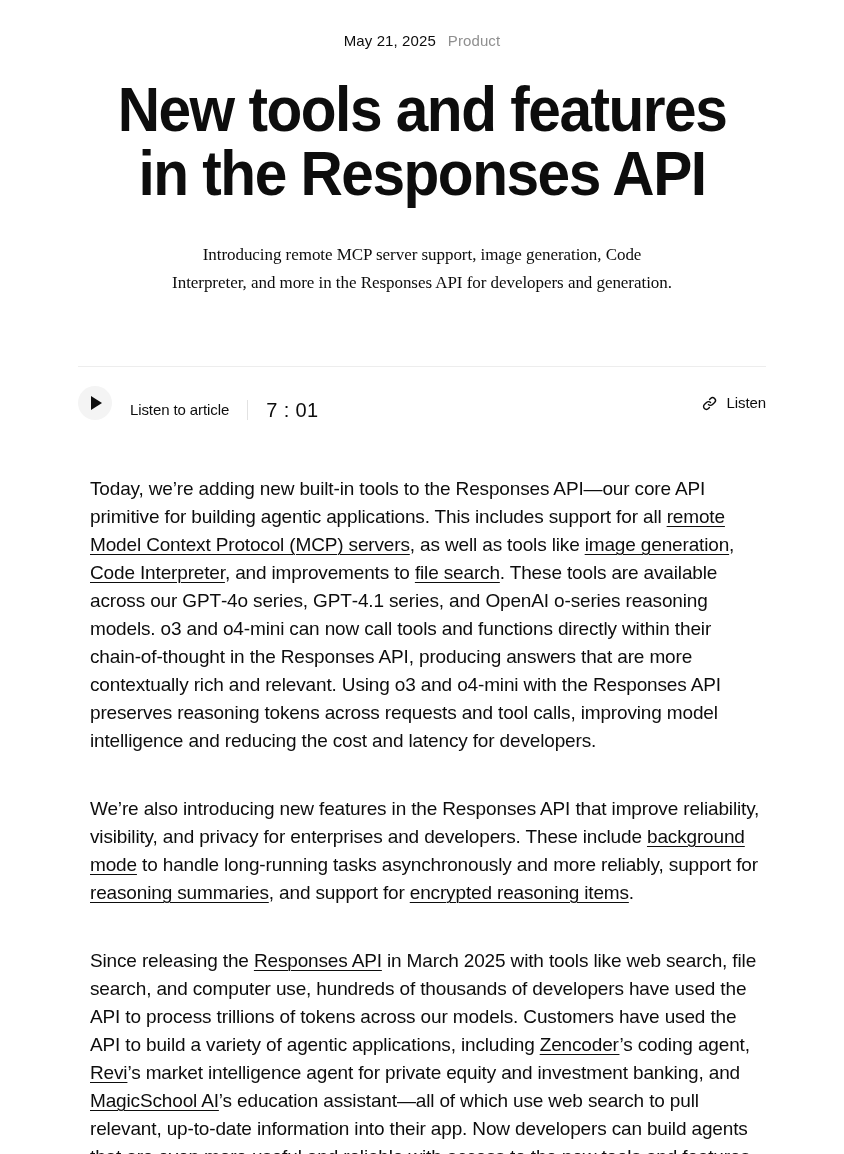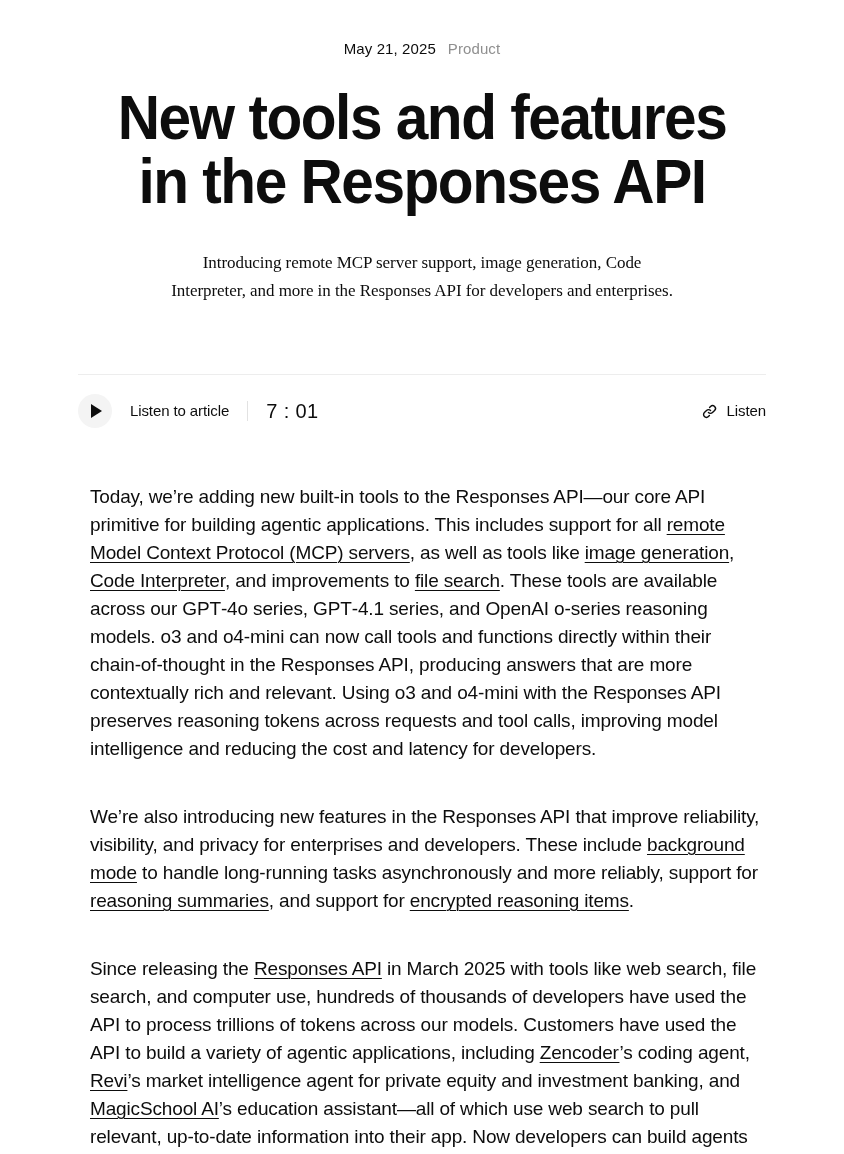--- a/index.html
+++ b/index.html
@@ -22,21 +22,21 @@
     box-sizing: border-box;
     padding: 0;
   }
 
   
   .meta-row {
     display: flex;
     justify-content: center;
     align-items: baseline;
     gap: 12px;
-    padding-top: 38px;
+    padding-top: 30px;
     font-size: 15px;
     line-height: 22px;
     letter-spacing: 0.1px;
   }
   .meta-date { color: #0d0d0d; }
   .meta-category { color: #8f8f8f; }
 
   
   .title {
     margin: 25px auto 0;
@@ -77,21 +77,21 @@
     width: 100%;
   }
   .player {
     display: flex;
     align-items: center;
     justify-content: space-between;
     height: 72px;
   }
   .player-left {
     display: flex;
-    align-items: center;
+    align-items: flex-end;
   }
   .play-btn {
     width: 34px;
     height: 34px;
     border-radius: 50%;
     background: #f4f4f4;
     display: flex;
     align-items: center;
     justify-content: center;
     border: none;
@@ -174,21 +174,21 @@
     <span class="meta-category">Product</span>
   </div>
 
   <h1 class="title">
     <span class="title-line">New tools and features</span>
     <span class="title-line">in the Responses API</span>
   </h1>
 
   <div class="subtitle">
     <span class="subtitle-line">Introducing remote MCP server support, image generation, Code</span>
-    <span class="subtitle-line">Interpreter, and more in the Responses API for developers and enterprises.</span>
+    <span class="subtitle-line">Interpreter, and more in the Responses API for developers and generation.</span>
   </div>
 
   <div class="player-wrap">
     <div class="rule"></div>
     <div class="player">
       <div class="player-left">
         <button class="play-btn">
           <span class="play-glyph"></span>
         </button>
         <span class="listen-label">Listen to article</span>

